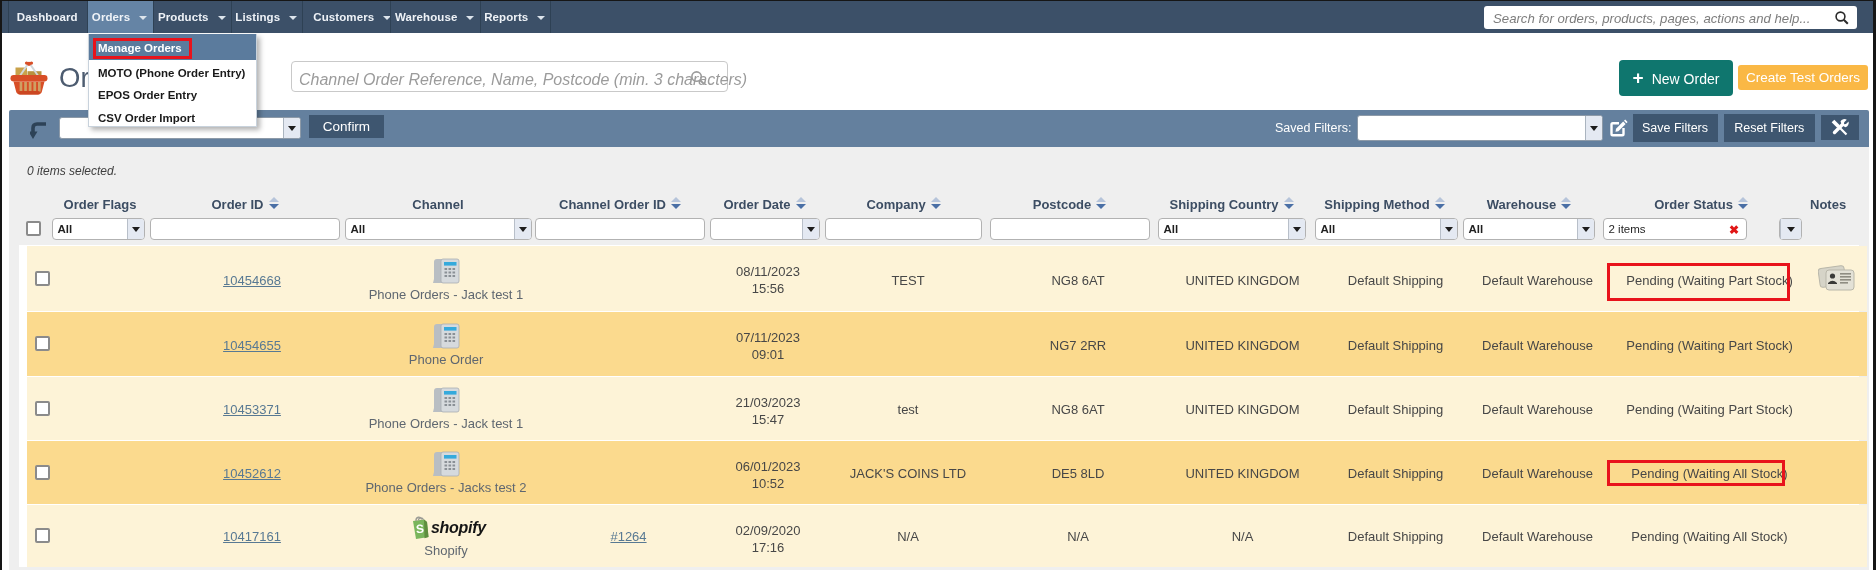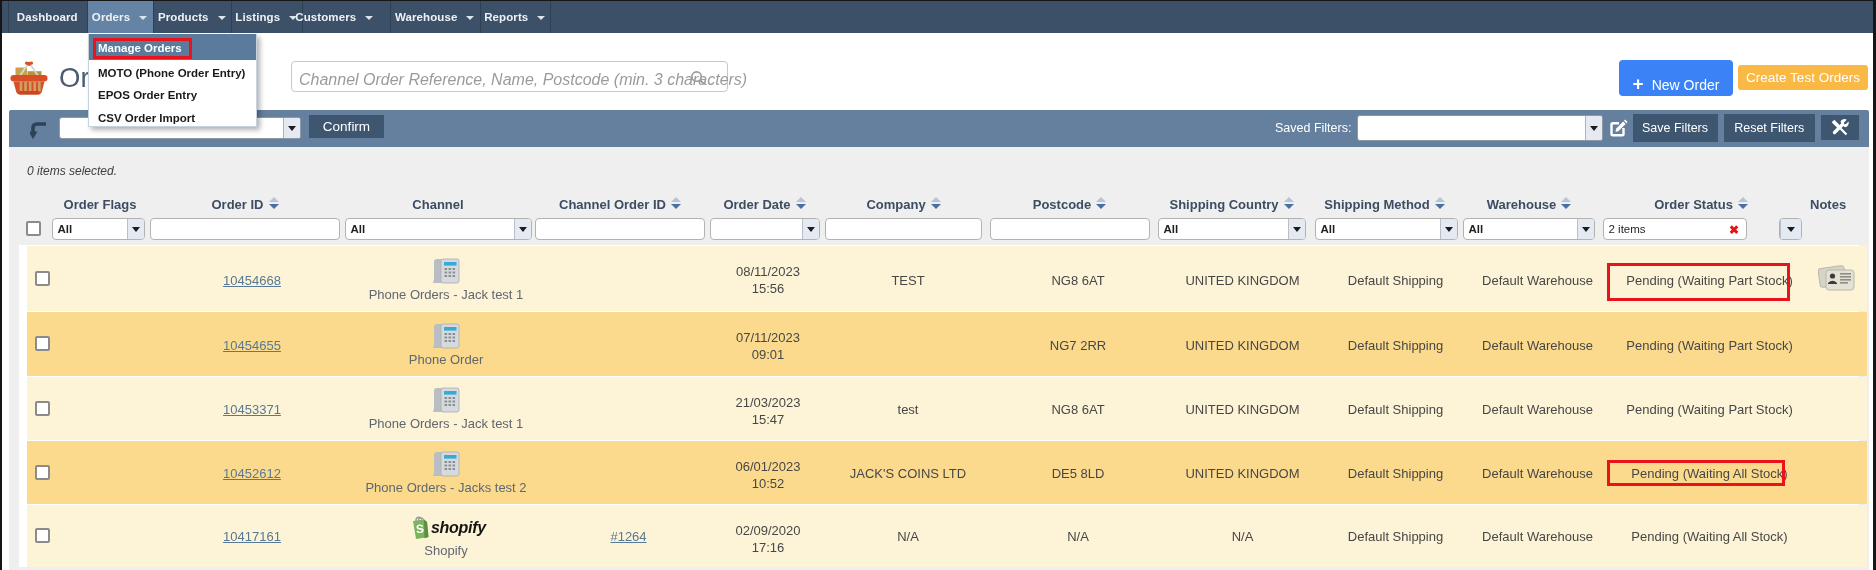--- a/index.html
+++ b/index.html
@@ -21,22 +21,22 @@
            border-right:4px solid transparent; border-top:4.5px solid #dce4ec; margin-left:9px; margin-top:2px;}
   #navsearch { position:absolute; left:1484px; top:5px; width:373px; height:23px; background:#fff;
                border-radius:3px; }
   #navsearch .ph { position:absolute; left:9px; top:5px; font-size:13.2px; font-style:italic; color:#7d7d7d; white-space:nowrap; }
 
   
   #h1-orders { position:absolute; left:59px; top:62px; font-size:27.5px; color:#4d5c70; }
   #mainsearch { position:absolute; left:291px; top:61px; width:437px; height:31px; background:#fff;
                 border:1px solid #c9c9c9; border-radius:4px; }
   #mainsearch .ph { position:absolute; left:7px; top:9px; font-size:16px; font-style:italic; color:#9b9b9b; white-space:nowrap; }
-  #btn-new { position:absolute; left:1619px; top:60px; width:114px; height:36px; background:#3b82f6;
-             border-radius:4px; color:#fff; font-size:14px; text-align:center; line-height:48px; white-space:nowrap; }
+  #btn-new { position:absolute; left:1619px; top:60px; width:114px; height:36px; background:#0f766e;
+             border-radius:4px; color:#fff; font-size:14px; text-align:center; line-height:36px; white-space:nowrap; }
   #btn-test { position:absolute; left:1738px; top:65px; width:130px; height:25px; background:#fab845;
               border-radius:3px; color:#fff; font-size:13.5px; text-align:center; line-height:25px; white-space:nowrap; }
 
   
   #toolbar { position:absolute; left:9px; top:110px; width:1860px; height:37px; background:#64809e;
              border-radius:2px 2px 0 0; }
   .tbtn { position:absolute; background:#3e5670; border-radius:0; color:#fff; font-size:12px;
           text-align:center; }
   .wsel { position:absolute; background:#fff; border:1px solid #8d9aa8; border-radius:3px; }
   .wsel .btn { position:absolute; right:0; top:0; bottom:0; width:17px; background:#e4e9f2;
@@ -98,26 +98,33 @@
     <div id="nav-orders-active"></div>
     <div class="navsep" style="left:8px"></div>
     <div class="navitem" style="left:8px; width:78.5px;">Dashboard</div>
     <div class="navsep" style="left:86.5px"></div>
     <div class="navitem" style="left:86.5px; width:66px;">Orders<span class="caret"></span></div>
     <div class="navsep" style="left:152.5px"></div>
     <div class="navitem" style="left:152.5px; width:78.5px;">Products<span class="caret"></span></div>
     <div class="navsep" style="left:231px"></div>
     <div class="navitem" style="left:231px; width:70.5px;">Listings<span class="caret"></span></div>
     <div class="navsep" style="left:301.5px"></div>
-    <div class="navitem" style="left:290px; width:88.5px;text-align:right;">Customers<span class="caret"></span></div>
+    <div class="navitem" style="left:308px; width:88.5px;text-align:right;">Customers<span class="caret"></span></div>
     <div class="navsep" style="left:390px"></div>
     <div class="navitem" style="left:390px; width:89.5px;">Warehouse<span class="caret"></span></div>
     <div class="navsep" style="left:479.5px"></div>
     <div class="navitem" style="left:479.5px; width:70.5px;">Reports<span class="caret"></span></div>
     <div class="navsep" style="left:550px"></div>
+    <div id="navsearch">
+      <span class="ph">Search for orders, products, pages, actions and help...</span>
+      <svg class="abs" style="right:7px; top:4px;" width="16" height="16" viewBox="0 0 16 16">
+        <circle cx="6.5" cy="6.5" r="4.4" fill="none" stroke="#2a2a2a" stroke-width="1.6"></circle>
+        <line x1="9.8" y1="9.8" x2="13.8" y2="13.8" stroke="#2a2a2a" stroke-width="2"></line>
+      </svg>
+    </div>
   </div>
 
   <svg class="abs" style="left:10px; top:60px;" width="38" height="35" viewBox="0 0 38 35">
     <rect x="5.5" y="7.5" width="11.5" height="9.5" fill="#c9a24b"></rect>
     <rect x="17.5" y="11.2" width="14" height="5.8" fill="#b8923e"></rect>
     <line x1="17.8" y1="4.2" x2="8.6" y2="17.8" stroke="#d2d7da" stroke-width="2"></line>
     <line x1="20.2" y1="4.2" x2="29.4" y2="17.8" stroke="#d2d7da" stroke-width="2"></line>
     <circle cx="16.6" cy="3.1" r="1.7" fill="#d84e26"></circle>
     <circle cx="21.4" cy="3.1" r="1.7" fill="#d84e26"></circle>
     <circle cx="19" cy="3.8" r="2.1" fill="#d84e26"></circle>

